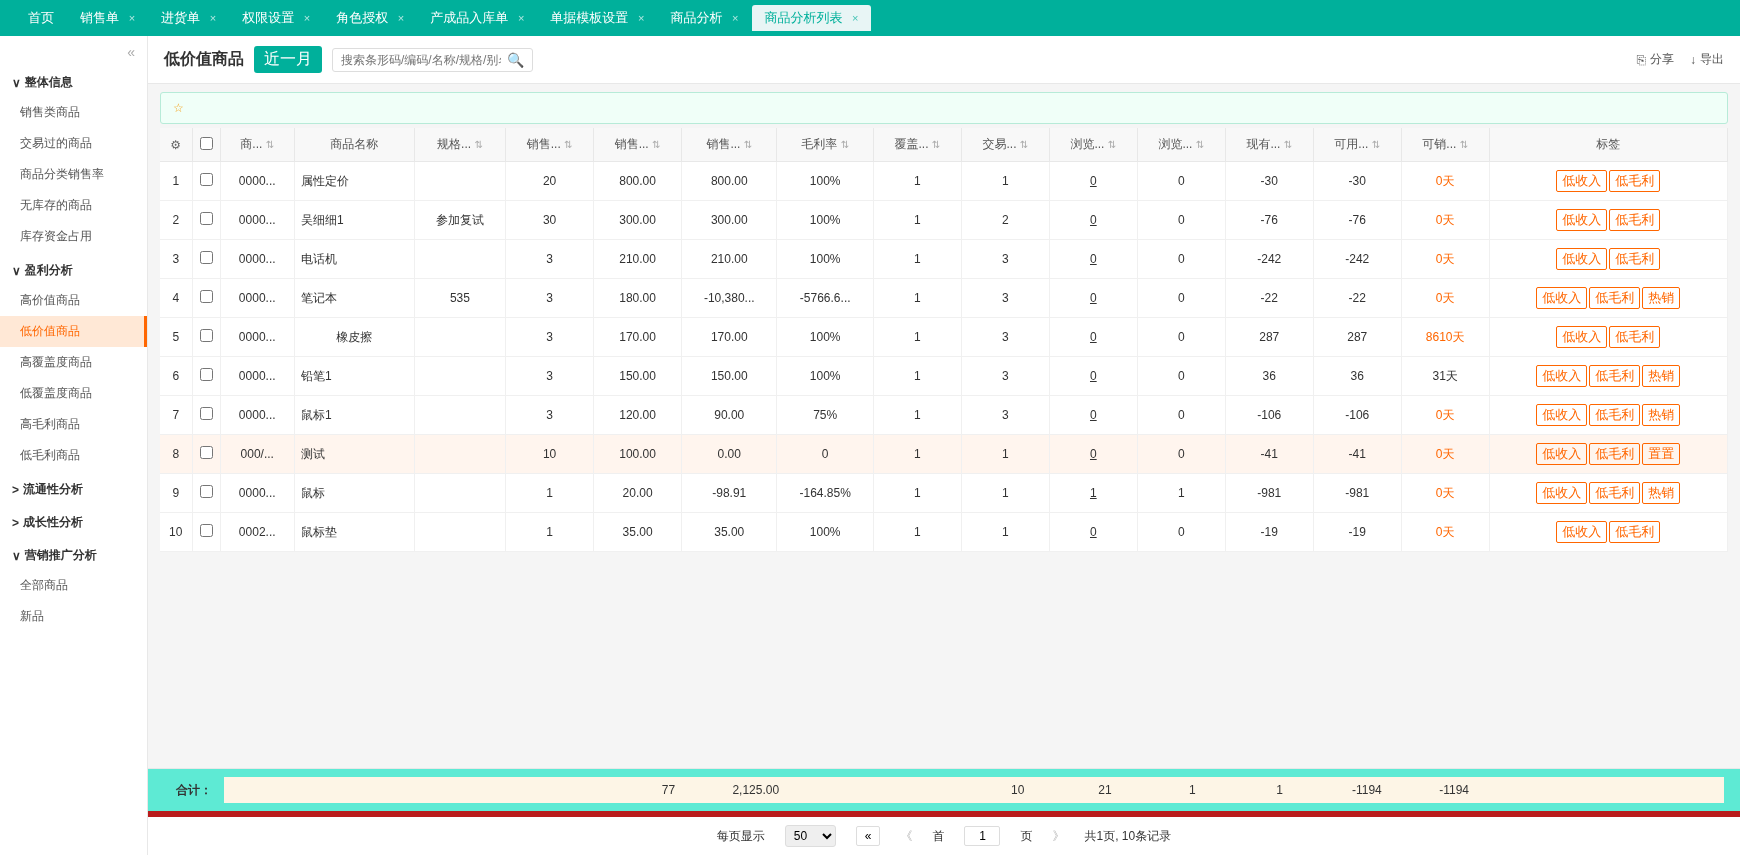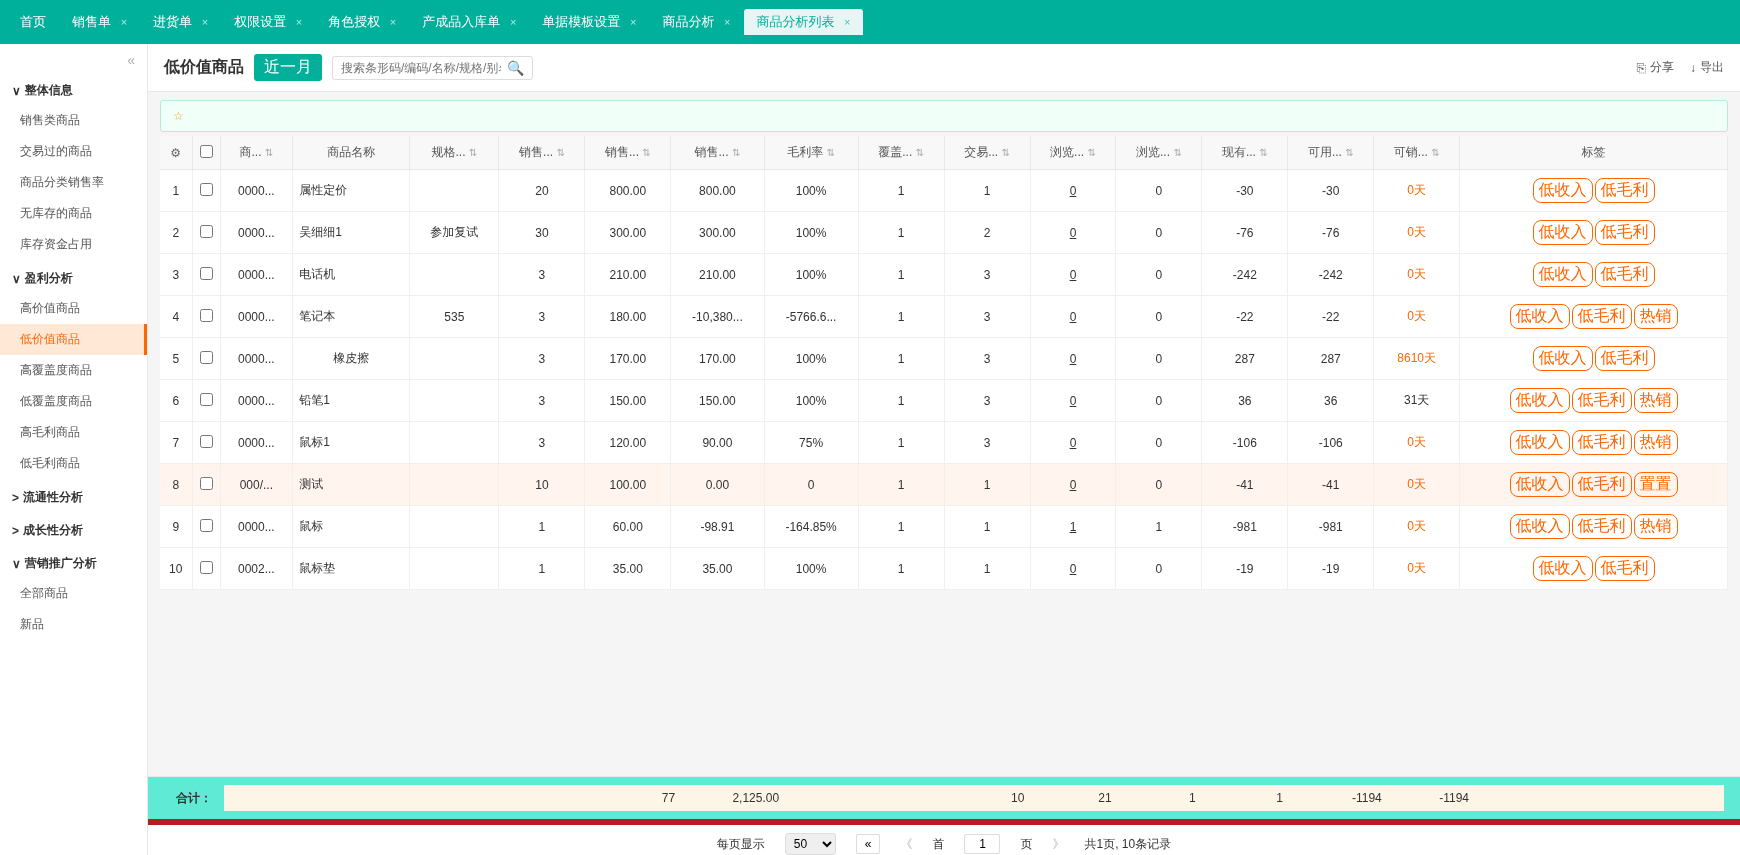--- a/index.html
+++ b/index.html
@@ -1,24 +1,24 @@
 <!DOCTYPE html>
 <html><head>
   <meta charset="utf-8">
   <style>
     * { box-sizing: border-box; margin: 0; padding: 0; }
     body { font-family: "Microsoft YaHei", Arial, sans-serif; font-size: 12px; background: #f5f5f5; color: #333; overflow: hidden; }
     
     
     .top-nav {
       background: #00b09b;
-      height: 44px;
-      display: flex;
-      align-items: center;
-      padding: 0 8px;
+      height: 36px;
+      display: flex;
+      align-items: center;
+      padding: 0 16px;
       gap: 2px;
     }
     .nav-item {
       color: #fff;
       padding: 4px 12px;
       cursor: pointer;
       font-size: 13px;
       border-radius: 3px 3px 0 0;
       white-space: nowrap;
     }
@@ -176,22 +176,22 @@
     tbody tr.highlighted { background: #fff5ee; }
     tbody td {
       padding: 7px 6px;
       text-align: center;
       border-right: 1px solid #f0f0f0;
       white-space: nowrap;
     }
     .tag-badge {
       display: inline-block;
       padding: 1px 5px;
-      border-radius: 8px;
-      font-size: 16px;
+      border-radius: 2px;
+      font-size: 13px;
       margin: 1px;
     }
     .tag-low-income { color: #ff6600; border: 1px solid #ff6600; }
     .tag-low-profit { color: #ff6600; border: 1px solid #ff6600; }
     .tag-hot { color: #ff6600; border: 1px solid #ff6600; }
     .tag-price { color: #ff6600; border: 1px solid #ff6600; background: #fff5ee; }
     .days-text { color: #ff6600; }
     .underline-link { text-decoration: underline; cursor: pointer; }
     
     
@@ -543,21 +543,21 @@
     <td class="days-text">0天</td>
     <td><span class="tag-badge tag-low-income">低收入</span><span class="tag-badge tag-low-profit">低毛利</span><span class="tag-badge tag-price">置置</span></td>
   </tr>
             <tr>
     <td class="row-num">9</td>
     <td><input type="checkbox" style=""></td>
     <td>0000...</td>
     <td style="text-align:left;">鼠标</td>
     <td></td>
     <td>1</td>
-    <td>60.00</td>
+    <td>20.00</td>
     <td>-98.91</td>
     <td>-164.85%</td>
     <td>1</td>
     <td>1</td>
     <td><span class="underline-link">1</span></td>
     <td>1</td>
     <td>-981</td>
     <td>-981</td>
     <td class="days-text">0天</td>
     <td><span class="tag-badge tag-low-income">低收入</span><span class="tag-badge tag-low-profit">低毛利</span><span class="tag-badge tag-hot">热销</span></td>

